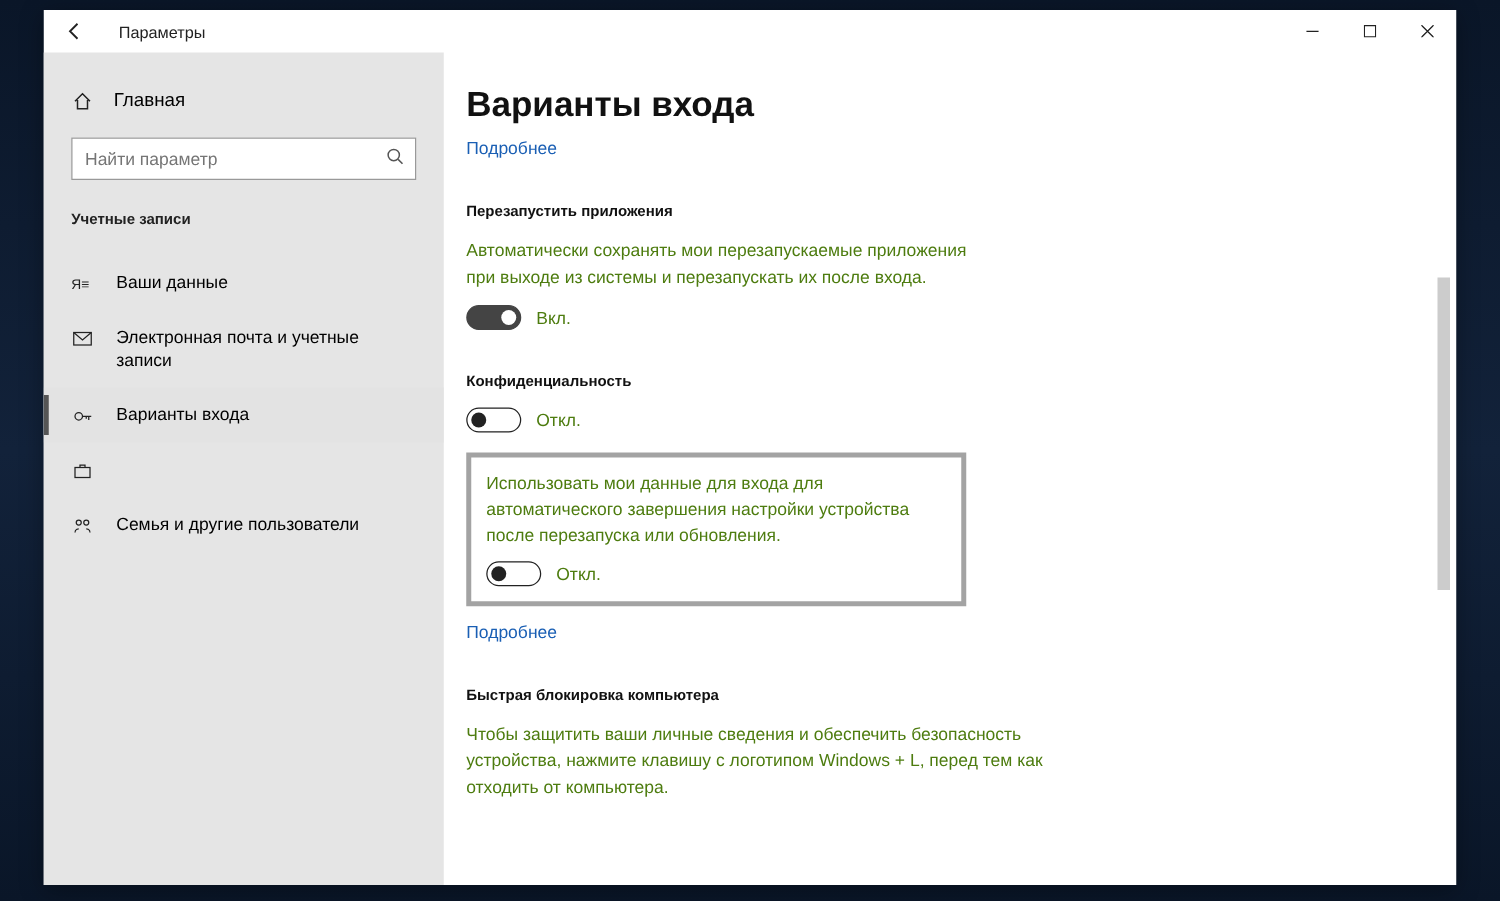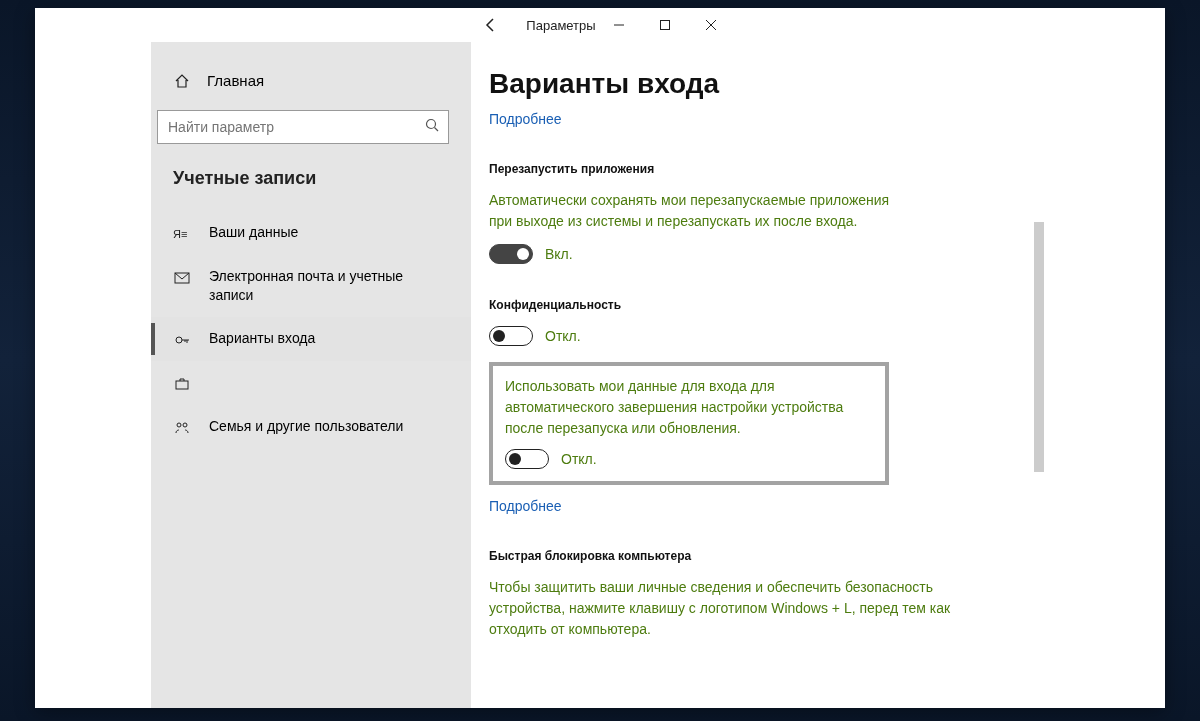--- a/index.html
+++ b/index.html
@@ -7,45 +7,44 @@
     width: 1200px; height: 721px;
     background: linear-gradient(180deg,#0a1628 0%,#12223a 50%,#0a1628 100%);
     display:flex; align-items:flex-start; justify-content:center;
     padding:8px 20px 12px 20px;
     overflow:hidden;
   }
   .window {
     width:1130px; height:700px; background:#fff; display:flex; flex-direction:column;
     box-shadow:0 4px 18px rgba(0,0,0,.35);
     position:relative;
-    align-items:center;
   }
   .titlebar {
     height:34px; display:flex; align-items:center; justify-content:space-between;
     padding:0 0 0 8px; font-size:13px; color:#222;
   }
   .titlebar-left { display:flex; align-items:center; gap:18px; }
   .back-arrow { width:34px; height:34px; display:flex; align-items:center; justify-content:center; cursor:pointer;}
   .winctrls { display:flex; }
   .winctrl { width:46px; height:34px; display:flex; align-items:center; justify-content:center; cursor:pointer;}
 
   .body { flex:1; display:flex; min-height:0; }
   .sidebar {
     width:320px; background:#e5e5e5; padding:20px 0 0 0; display:flex; flex-direction:column;
     border-right:none; overflow:auto;
   }
   .home { display:flex; align-items:center; gap:16px; padding:8px 22px 8px 22px; font-size:15px; cursor:pointer;}
-  .search-wrap { padding:12px 22px 18px 6px; }
+  .search-wrap { padding:12px 22px 18px 22px; }
   .search {
     width:100%; height:34px; border:1px solid #999; background:#fff; padding:0 30px 0 10px;
     font-size:14px; color:#333; position:relative;
   }
   .search-box { position:relative; }
   .search-icon { position:absolute; right:10px; top:8px; color:#555;}
-  .section-hdr { padding:6px 22px 12px 22px; font-size:18px; font-weight:600; color:#222;}
+  .section-hdr { padding:6px 22px 12px 22px; font-size:12px; font-weight:600; color:#222;}
   .nav { display:flex; flex-direction:column; padding-top:10px;}
   .nav-item {
     display:flex; align-items:flex-start; gap:18px; padding:12px 22px 12px 22px; font-size:14px; cursor:pointer;
     line-height:1.35;
   }
   .nav-item.selected { background:#e3e3e3; position:relative;}
   .nav-item.selected::before{
     content:""; position:absolute; left:0; top:6px; bottom:6px; width:4px; background:#555;
   }
   .nav-ic { width:18px; height:18px; flex-shrink:0; margin-top:2px; display:flex; align-items:center; justify-content:center; color:#333;}

